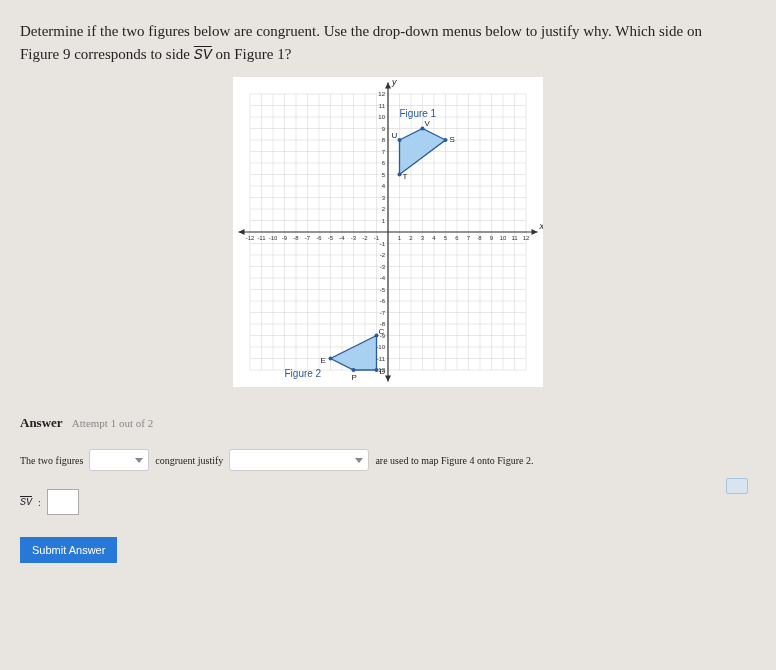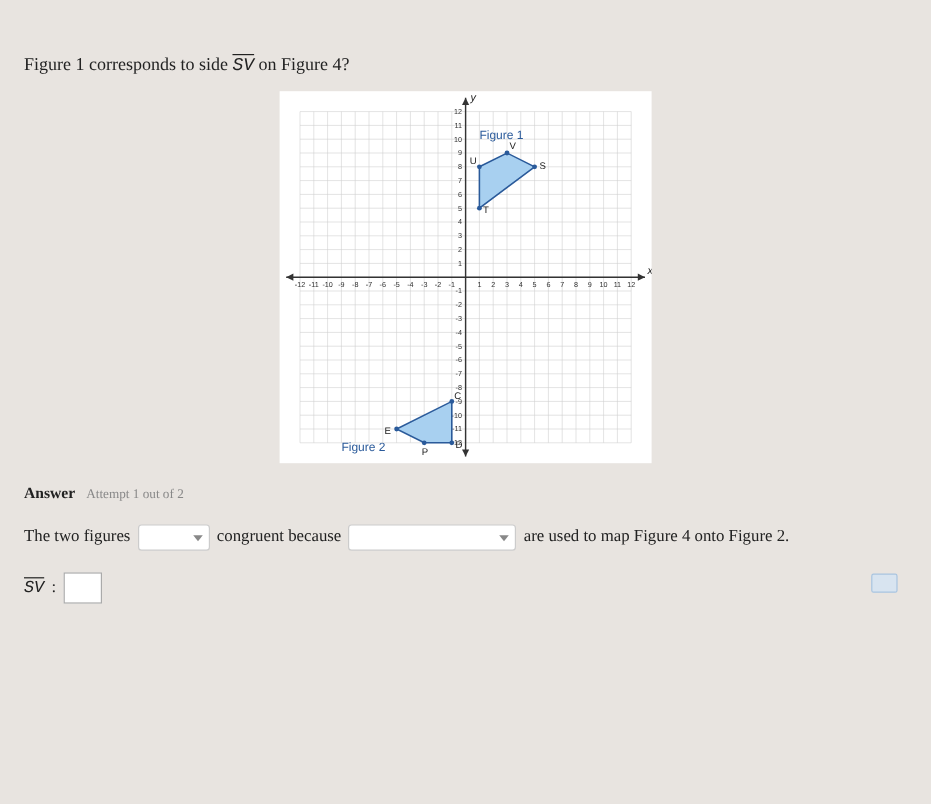--- a/index.html
+++ b/index.html
@@ -20,34 +20,34 @@
   }
   .ol { text-decoration: overline; font-style: italic; font-family: Liberation Mono, monospace; }
   .graph-wrap {
     width: 100%;
     display: flex;
     justify-content: center;
     margin: 5px 0 15px 0;
   }
   svg.graph { background: #fff; }
   .answer-section {
-    margin-top: 17px;
+    margin-top: 28px;
   }
   .ans-header {
     font-size: 13px;
   }
   .ans-header .lbl { font-weight: bold; color: #222; }
   .ans-header .attempt { color: #888; font-size: 11px; margin-left: 6px; }
   .row {
     margin-top: 18px;
     display: flex;
     align-items: center;
     flex-wrap: wrap;
     gap: 6px;
-    font-size: 14px;
+    font-size: 10px;
   }
   .dd {
     display: inline-flex;
     align-items: center;
     background: #fff;
     border: 1px solid #ccc;
     border-radius: 3px;
     min-width: 60px;
     height: 22px;
     padding: 0 18px 0 6px;
@@ -91,22 +91,22 @@
     height: 16px;
     background: #d8e4f0;
     border: 1px solid #a8c4e0;
     border-radius: 2px;
   }
 </style>
 </head>
 <body>
 
 <div class="question">
-  <br>
-  <span>Figure 1 corresponds to side </span><span class="ol">SV</span><span> on Figure 4?</span>
+  <span>Determine if the two figures below are congruent. Use the drop-down menus below to justify why. Which side on</span><br>
+  <span>Figure 9 corresponds to side </span><span class="ol">SV</span><span> on Figure 1?</span>
 </div>
 
 <div class="graph-wrap">
   <svg class="graph" width="310" height="310" viewBox="0 0 310 310">
     <g id="grid">
         <line x1="17" x2="17" y1="293" y2="17" stroke="#d0d0d0" stroke-width="0.5"></line>
         <line y1="293" y2="293" x1="17" x2="293" stroke="#d0d0d0" stroke-width="0.5"></line>
         <line x1="28.5" x2="28.5" y1="293" y2="17" stroke="#d0d0d0" stroke-width="0.5"></line>
         <line y1="281.5" y2="281.5" x1="17" x2="293" stroke="#d0d0d0" stroke-width="0.5"></line>
         <line x1="40" x2="40" y1="293" y2="17" stroke="#d0d0d0" stroke-width="0.5"></line>
@@ -247,24 +247,25 @@
   <div class="ans-header">
     <span class="lbl">Answer</span>
     <span class="attempt">Attempt 1 out of 2</span>
   </div>
 
   <div class="kb-icon"></div>
 
   <div class="row">
     <span>The two figures</span>
     <span class="dd"></span>
-    <span>congruent because</span>
+    <span>congruent justify</span>
     <span class="dd wide"></span>
     <span>are used to map Figure 4 onto Figure 2.</span>
   </div>
 
   <div class="row">
       <span class="ol">SV</span>
       <span>:</span>
     <span class="fillbox"></span>
   </div>
 
+  <div class="submit">Submit Answer</div>
 </div>
 
 </body></html>

